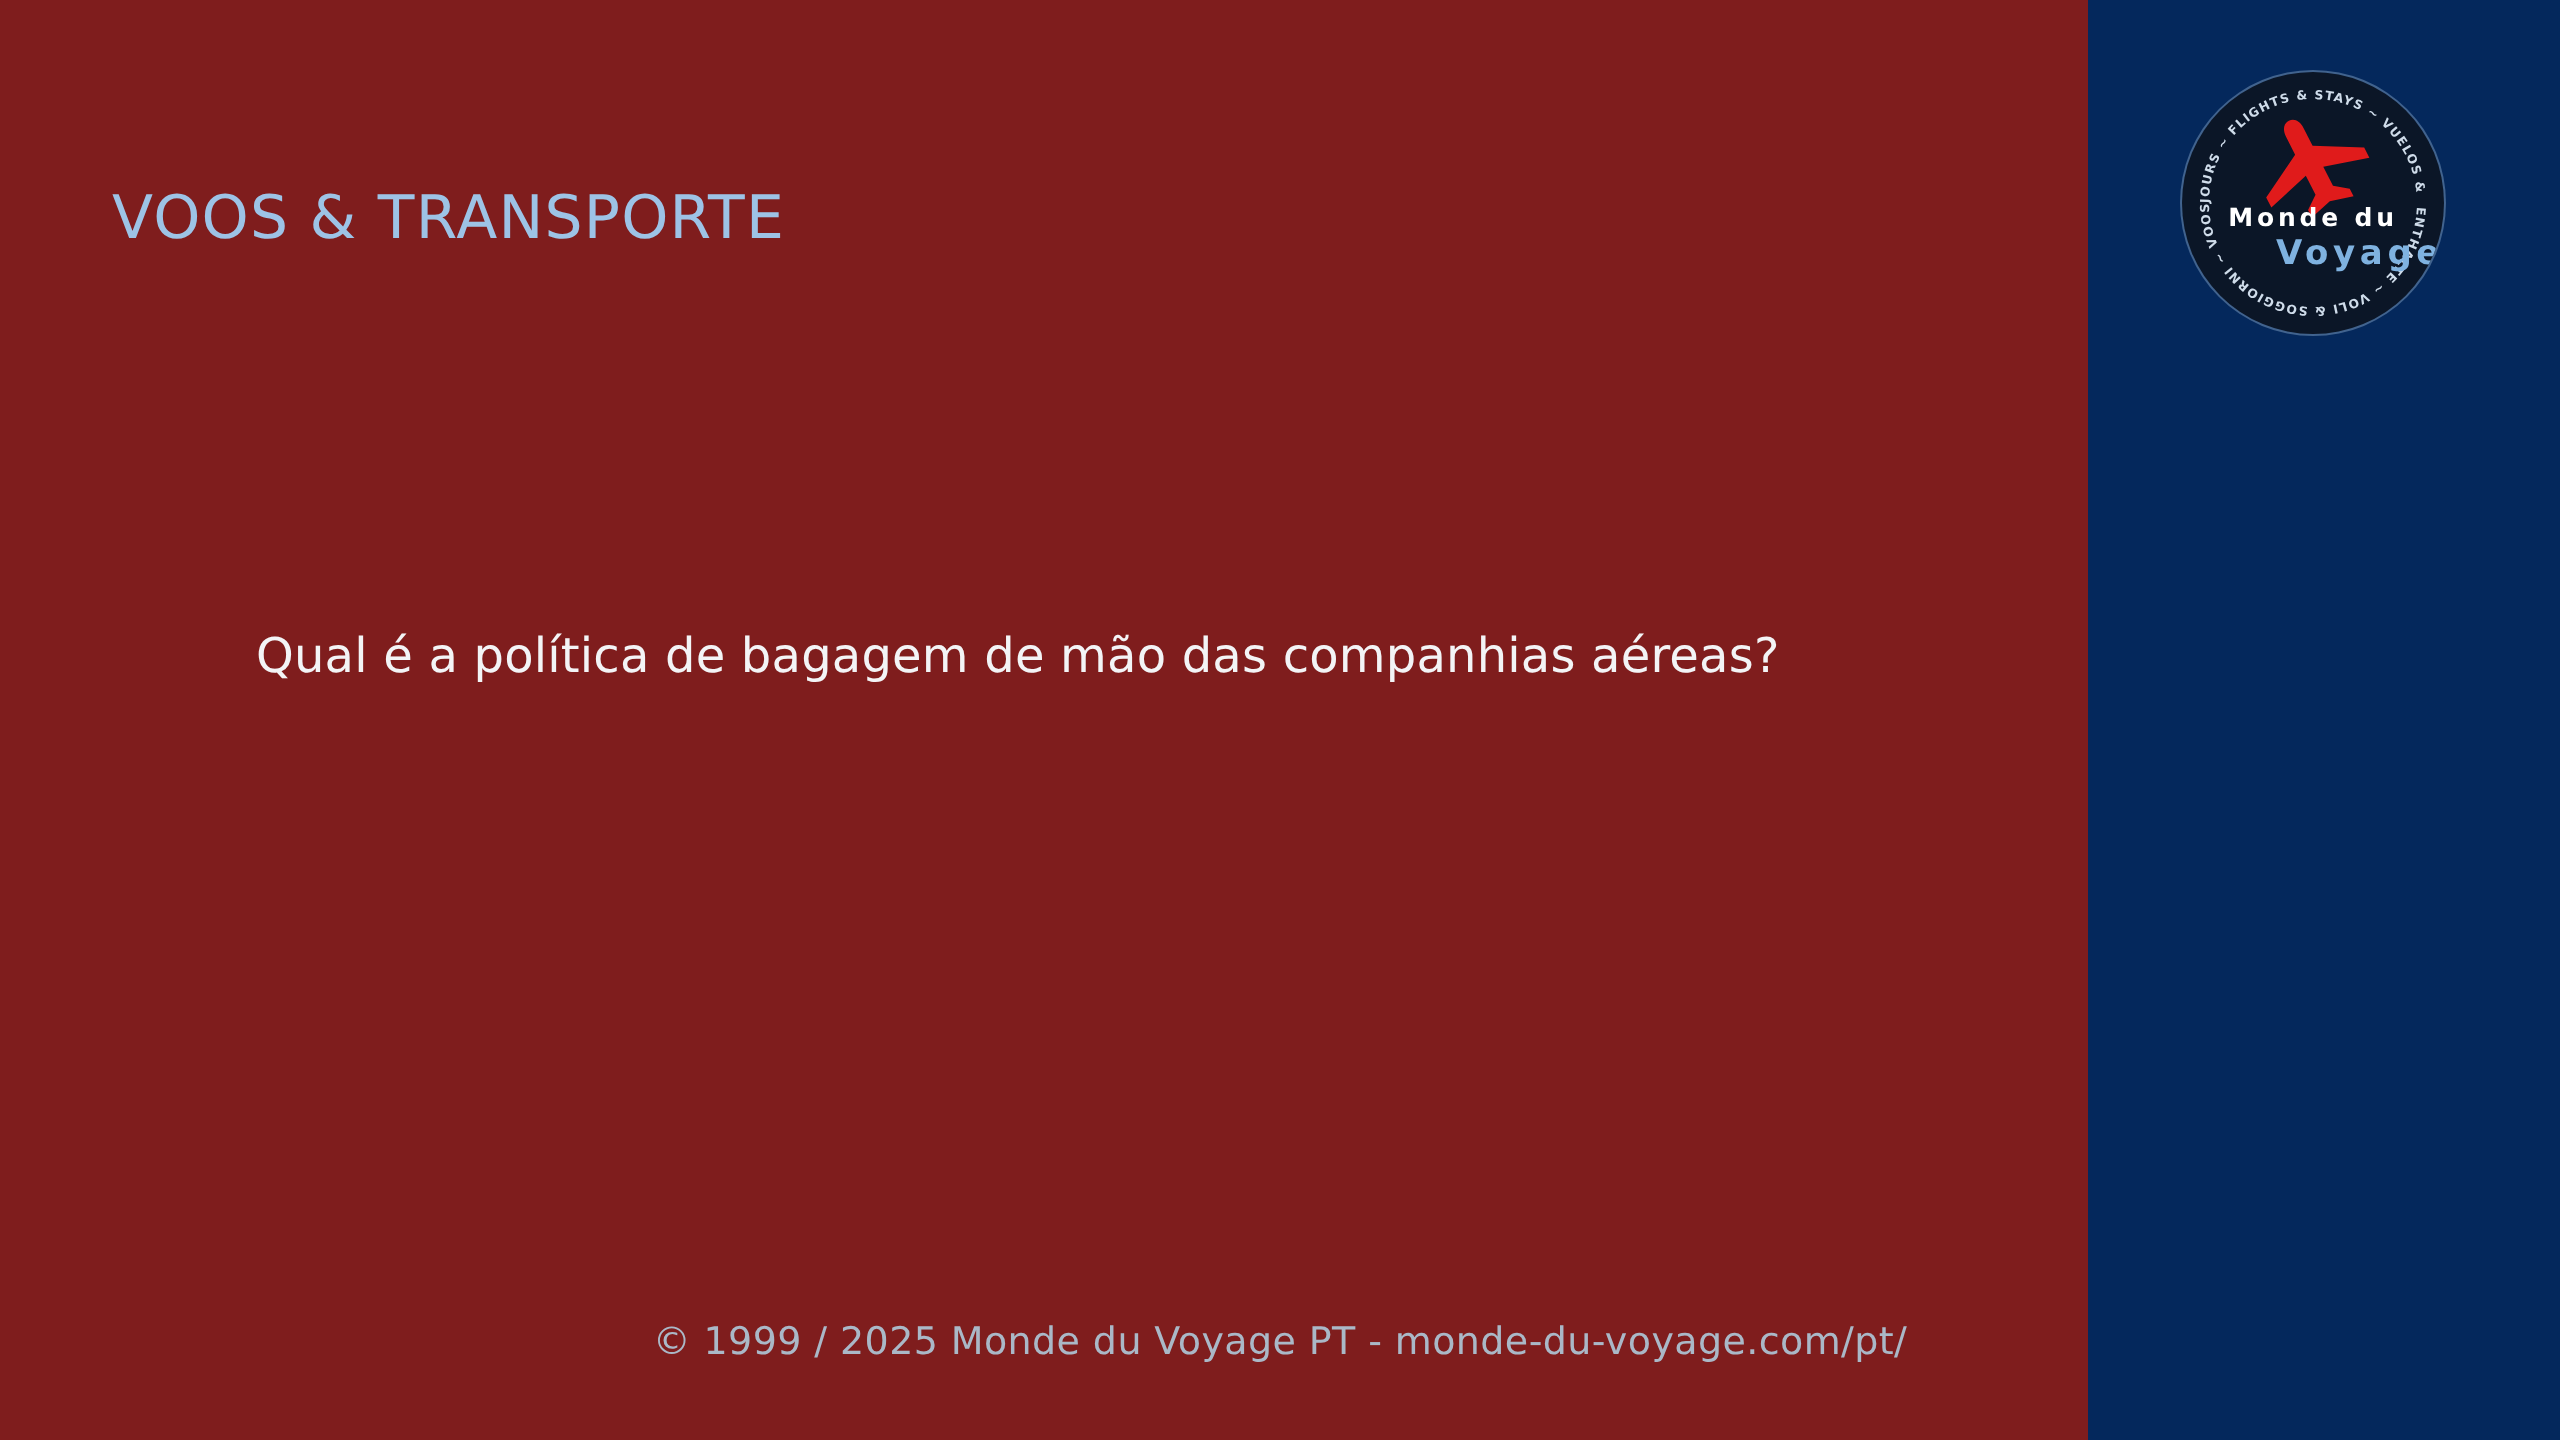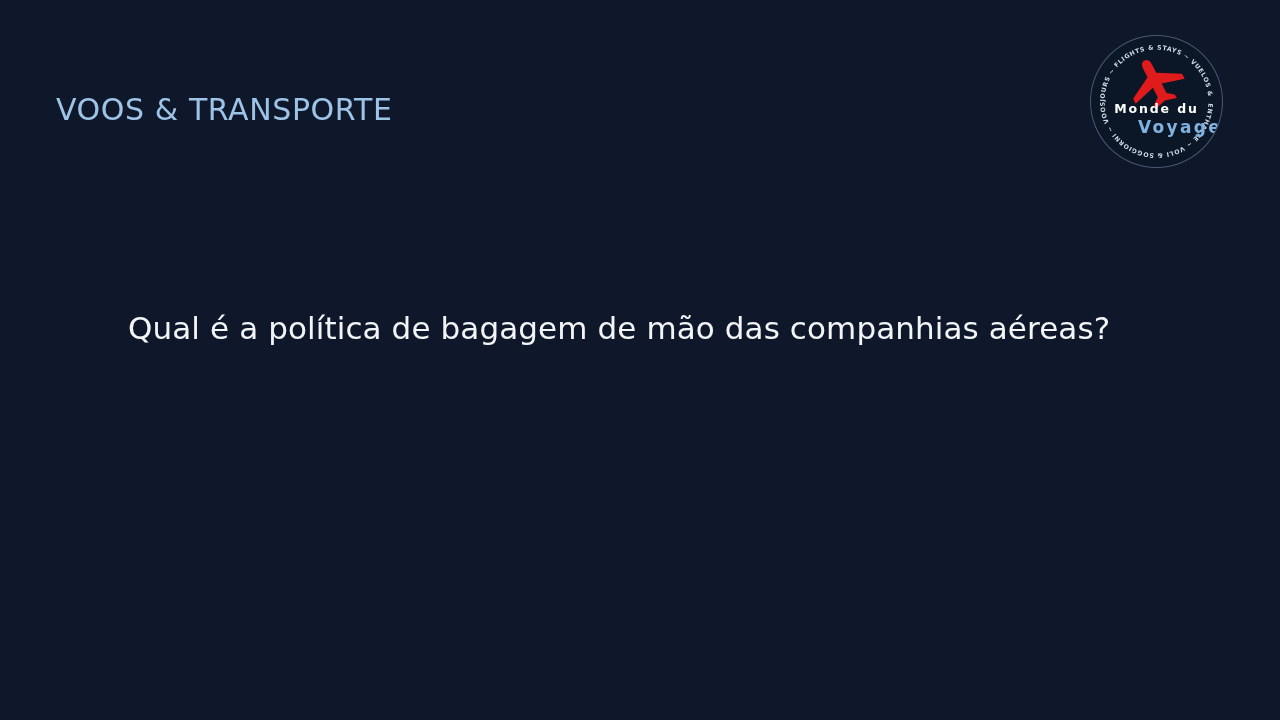--- a/index.html
+++ b/index.html
@@ -9,23 +9,23 @@
   body {
     width: 1280px;
     height: 720px;
     overflow: hidden;
     background: #04285c;
     font-family: "DejaVu Sans", sans-serif;
   }
 
   #slide {
     position: relative;
-    width: 1280px;
+    width: 1044px;
     height: 720px;
-    background: #0f172a;
+    background: #7f1d1d;
     box-sizing: border-box;
   }
 
   
   #slide-header {
     position: absolute;
     left: 56px;
     top: 88px;
     height: 44px;
     display: flex;
@@ -103,21 +103,21 @@
 
   
   #slide-body {
     position: absolute;
     left: 128px;
     top: 300px;
     width: 1030px;
   }
   #question-text {
     font-family: "DejaVu Sans", sans-serif;
-    font-size: 31px;
+    font-size: 24px;
     font-weight: 400;
     line-height: 57px;
     color: #f3f4f6;
     letter-spacing: 0.1px;
   }
 
   
   #slide-footer {
     position: absolute;
     left: 0;
@@ -185,14 +185,17 @@
     <div id="logo-wordmark">
       <div id="logo-word-monde">Monde du</div>
       <div id="logo-word-voyage">Voyage</div>
     </div>
   </div>
 
   <div id="slide-body">
     <div id="question-text">Qual é a política de bagagem de mão das companhias aéreas?</div>
   </div>
 
+  <div id="slide-footer">
+    <div id="footer-text">© 1999 / 2025 Monde du Voyage PT - monde-du-voyage.com/pt/</div>
+  </div>
 
 </div>
 
 </body></html>

